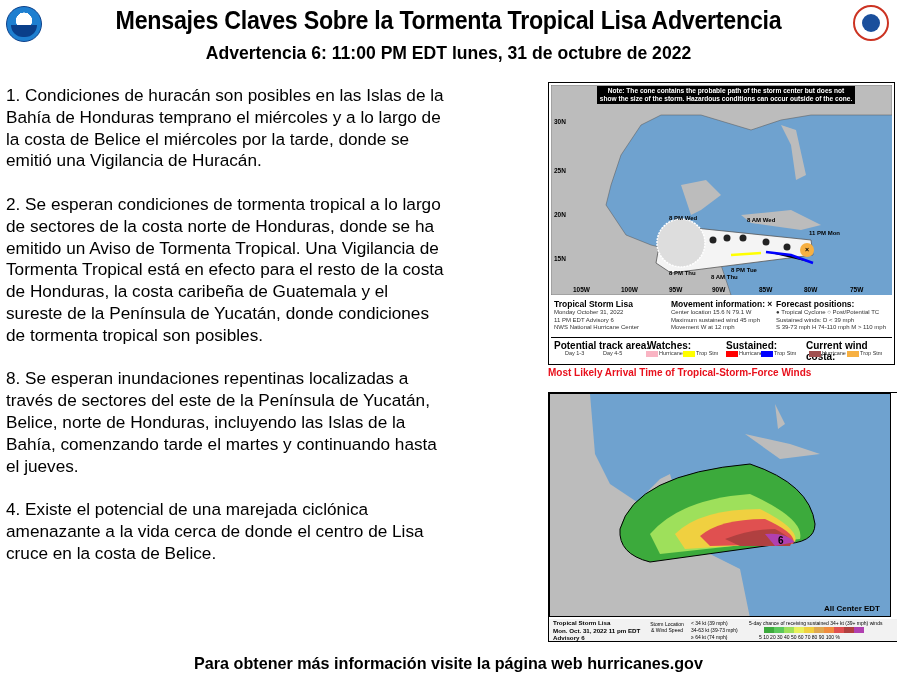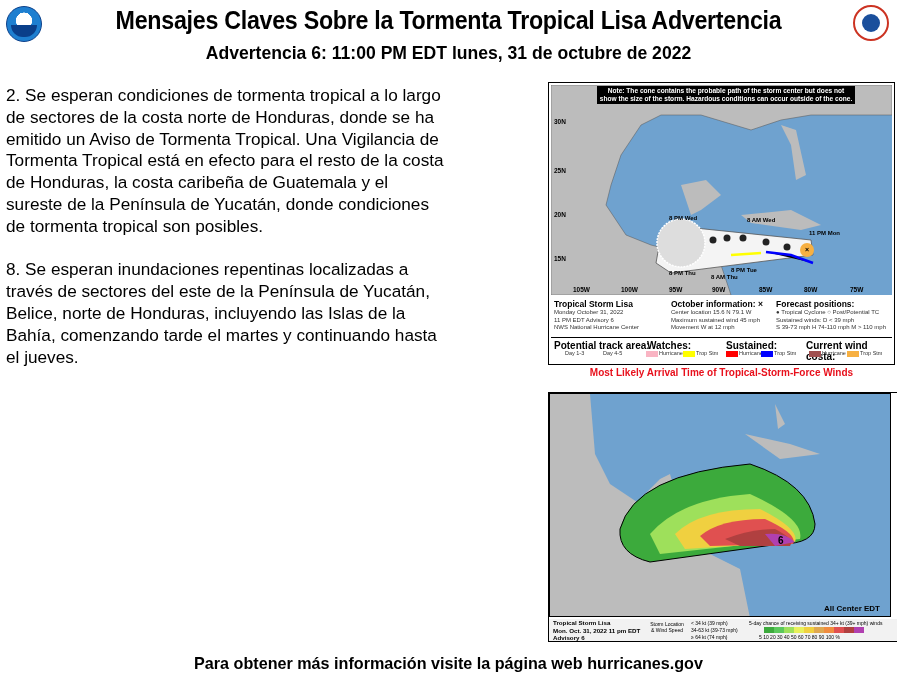--- a/index.html
+++ b/index.html
@@ -22,40 +22,42 @@
   .lon{position:absolute;font-size:6.5px;font-weight:bold;bottom:2px;}
   .legend1{position:absolute;left:2px;top:214px;width:341px;height:65px;font-size:6px;}
   .lg-row1{position:absolute;left:0;top:0;width:341px;height:40px;border-bottom:1px solid #000;}
   .lg-col{position:absolute;top:2px;line-height:7.5px;color:#333;}
   .lg-col b{font-size:8.5px;color:#000;display:block;line-height:10px;}
   .lg-row2{position:absolute;left:0;top:42px;width:341px;height:22px;}
   .lg-h{position:absolute;top:1px;font-size:10px;font-weight:bold;}
   .sw{position:absolute;top:12px;width:12px;height:6px;}
   .swl{position:absolute;top:11px;font-size:5.5px;color:#333;}
   
-  .m2title{position:absolute;left:548px;top:367px;width:347px;text-align:center;color:#e8101c;font-weight:bold;font-size:10px;}
+  .m2title{position:absolute;left:548px;top:367px;width:347px;color:#e8101c;font-weight:bold;font-size:10px;}
   .map2{position:absolute;left:548px;top:392px;width:350px;height:250px;border:1px solid #000;box-sizing:border-box;}
   .map2 .sea{position:absolute;left:0;top:0;width:342px;height:224px;background:#6fa2cf;overflow:hidden;border:1px solid #000;box-sizing:border-box;}
   .alltimes{position:absolute;right:10px;top:210px;font-size:8px;font-weight:bold;}
   .leg2{position:absolute;left:0;top:226px;width:348px;height:22px;background:#f2f2f2;font-size:5px;}
   .leg2 .l{position:absolute;left:4px;top:0;font-weight:bold;font-size:6.2px;line-height:7.5px;}
   .scale{position:absolute;left:215px;top:8px;display:flex;}
   .scale div{width:10px;height:6px;}
 </style>
 </head>
 <body>
 
 <div class="logo noaa"></div>
 <div class="hdr-title">Mensajes Claves Sobre la Tormenta Tropical Lisa Advertencia</div>
 <div class="logo nws"></div>
 <div class="hdr-sub">Advertencia 6:  11:00 PM EDT lunes, 31 de octubre de 2022</div>
 
 <div class="text">
+  <p>1. Condiciones de huracán son posibles en las Islas de la Bahía de Honduras temprano el miércoles y a lo largo de la costa de Belice el miércoles por la tarde, donde se emitió una Vigilancia de Huracán.</p>
   <p>2. Se esperan condiciones de tormenta tropical a lo largo de sectores de la costa norte de Honduras, donde se ha emitido un Aviso de Tormenta Tropical. Una Vigilancia de Tormenta Tropical está en efecto para el resto de la costa de Honduras, la costa caribeña de Guatemala y el sureste de la Península de Yucatán, donde condiciones de tormenta tropical son posibles.</p>
   <p>8. Se esperan inundaciones repentinas localizadas a través de sectores del este de la Península de Yucatán, Belice, norte de Honduras, incluyendo las Islas de la Bahía, comenzando tarde el martes y continuando hasta el jueves.</p>
+  <p>4. Existe el potencial de una marejada ciclónica amenazante a la vida cerca de donde el centro de Lisa cruce en la costa de Belice.</p>
 </div>
 
 <div class="map1">
   <div class="sea">
     <svg width="341" height="210" style="position:absolute;left:0;top:0">
       <path d="M0 0 H341 V30 H260 L230 35 L200 45 L150 30 L110 30 L90 40 L70 70 L60 100 L55 120 L75 150 L100 160 L120 165 L130 170 L150 168 L170 180 L180 210 H0 Z" fill="#bcbcbc" stroke="#555" stroke-width="0.5"></path>
       <path d="M130 100 L155 95 L170 110 L150 125 L140 130 Z" fill="#bcbcbc"></path>
       <path d="M230 40 L245 45 L255 90 L245 95 L240 60 Z" fill="#bcbcbc"></path>
       <path d="M190 130 L240 125 L270 140 L250 145 L200 138 Z" fill="#bcbcbc"></path>
       <path d="M115 140 L260 155 L262 170 L120 188 L105 178 L110 150 Z" fill="#f4f4f4" stroke="#555" stroke-width="0.8"></path>
@@ -93,21 +95,21 @@
   </div>
   <div class="legend1">
     <div class="lg-row1">
       <div class="lg-col" style="left:3px">
         <b>Tropical Storm Lisa</b>
         <span>Monday October 31, 2022</span><br>
         <span>11 PM EDT Advisory 6</span><br>
         <span>NWS National Hurricane Center</span>
       </div>
       <div class="lg-col" style="left:120px">
-        <b>October information: ×</b>
+        <b>Movement information: ×</b>
         <span>Center location 15.6 N 79.1 W</span><br>
         <span>Maximum sustained wind 45 mph</span><br>
         <span>Movement W at 12 mph</span>
       </div>
       <div class="lg-col" style="left:225px">
         <b>Forecast positions:</b>
         <span>● Tropical Cyclone  ○ Post/Potential TC</span><br>
         <span>Sustained winds:    D &lt; 39 mph</span><br>
         <span>S 39-73 mph  H 74-110 mph  M &gt; 110 mph</span>
       </div>

